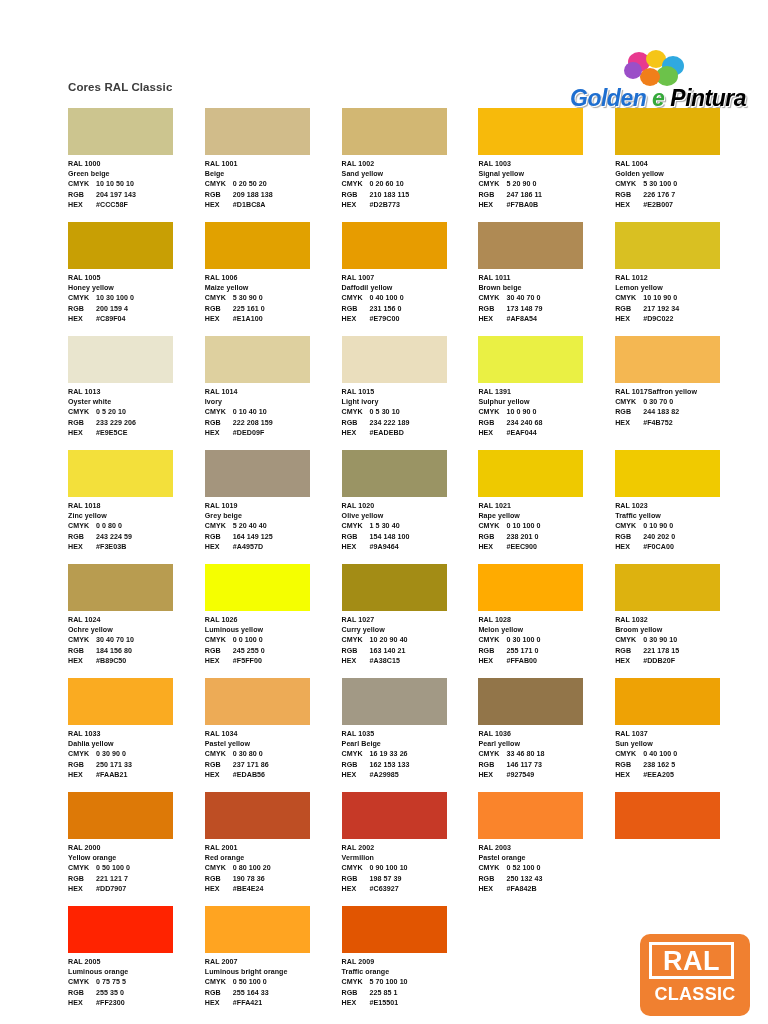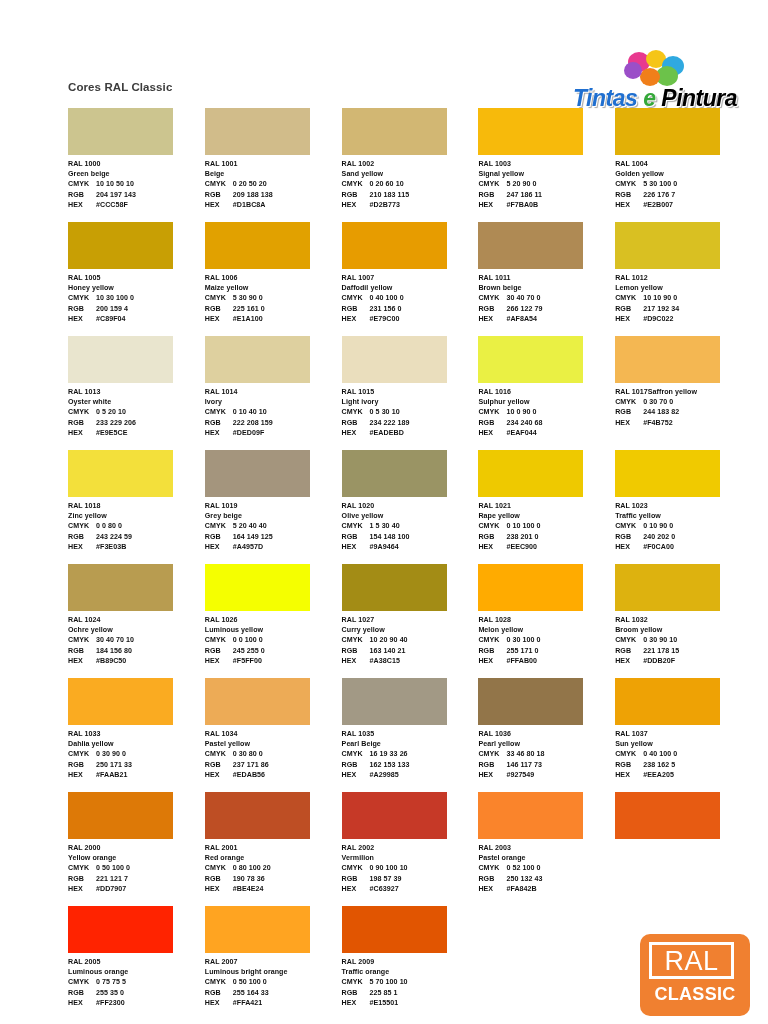--- a/index.html
+++ b/index.html
@@ -126,21 +126,21 @@
   }
   #ral-classic-box {
     position: absolute;
     left: 9px;
     top: 8px;
     width: 85px;
     height: 37px;
     border: 3px solid #ffffff;
     text-align: center;
     font-size: 27px;
-    font-weight: normal;
+    font-weight: bold;
     line-height: 33px;
     letter-spacing: 0.5px;
   }
   #ral-classic-word {
     position: absolute;
     left: 0;
     top: 50px;
     width: 110px;
     text-align: center;
     font-size: 18px;
@@ -159,21 +159,21 @@
     <div id="brand-logo">
       <div id="brand-bubbles">
           <div class="bubble" style="left: 6px; top: 2px; width: 22px; height: 20px; background: rgb(232, 57, 143);"></div>
           <div class="bubble" style="left: 24px; top: 0px; width: 20px; height: 18px; background: rgb(245, 197, 24);"></div>
           <div class="bubble" style="left: 40px; top: 6px; width: 22px; height: 20px; background: rgb(47, 169, 224);"></div>
           <div class="bubble" style="left: 34px; top: 16px; width: 22px; height: 20px; background: rgb(108, 194, 74);"></div>
           <div class="bubble" style="left: 18px; top: 18px; width: 20px; height: 18px; background: rgb(240, 127, 26);"></div>
           <div class="bubble" style="left: 2px; top: 12px; width: 18px; height: 17px; background: rgb(155, 79, 200);"></div>
         </div>
       <div id="brand-wordmark">
-        <span class="wm-blue">Tintas</span><span class="wm-green"> e </span><span class="wm-red">Pintura</span>
+        <span class="wm-blue">Golden</span><span class="wm-green"> e </span><span class="wm-red">Pintura</span>
       </div>
     </div>
   </div>
 
   <div id="swatch-grid">
       <div class="grid-row">
         <div class="swatch-cell">
           <div class="swatch-chip" style="background: rgb(204, 197, 143);"></div>
           <div class="swatch-info">
             <span class="info-line code">RAL 1000</span>
@@ -254,21 +254,21 @@
             <span class="info-line rgb"><span class="lbl">RGB</span><span class="vals">231 156 0</span></span>
             <span class="info-line hex"><span class="lbl">HEX</span><span class="vals">#E79C00</span></span>
           </div>
         </div>
         <div class="swatch-cell">
           <div class="swatch-chip" style="background: rgb(175, 138, 84);"></div>
           <div class="swatch-info">
             <span class="info-line code">RAL 1011</span>
             <span class="info-line name">Brown beige</span>
             <span class="info-line cmyk"><span class="lbl">CMYK</span><span class="vals">30  40  70  0</span></span>
-            <span class="info-line rgb"><span class="lbl">RGB</span><span class="vals">266 122 79</span></span>
+            <span class="info-line rgb"><span class="lbl">RGB</span><span class="vals">173 148 79</span></span>
             <span class="info-line hex"><span class="lbl">HEX</span><span class="vals">#AF8A54</span></span>
           </div>
         </div>
         <div class="swatch-cell">
           <div class="swatch-chip" style="background: rgb(217, 192, 34);"></div>
           <div class="swatch-info">
             <span class="info-line code">RAL 1012</span>
             <span class="info-line name">Lemon yellow</span>
             <span class="info-line cmyk"><span class="lbl">CMYK</span><span class="vals">10  10  90  0</span></span>
             <span class="info-line rgb"><span class="lbl">RGB</span><span class="vals">217 192 34</span></span>
@@ -303,21 +303,21 @@
             <span class="info-line code">RAL 1015</span>
             <span class="info-line name">Light ivory</span>
             <span class="info-line cmyk"><span class="lbl">CMYK</span><span class="vals">0    5    30  10</span></span>
             <span class="info-line rgb"><span class="lbl">RGB</span><span class="vals">234 222 189</span></span>
             <span class="info-line hex"><span class="lbl">HEX</span><span class="vals">#EADEBD</span></span>
           </div>
         </div>
         <div class="swatch-cell">
           <div class="swatch-chip" style="background: rgb(234, 240, 68);"></div>
           <div class="swatch-info">
-            <span class="info-line code">RAL 1016</span>
+            <span class="info-line code">RAL 1391</span>
             <span class="info-line name">Sulphur yellow</span>
             <span class="info-line cmyk"><span class="lbl">CMYK</span><span class="vals">10  0    90  0</span></span>
             <span class="info-line rgb"><span class="lbl">RGB</span><span class="vals">234 240 68</span></span>
             <span class="info-line hex"><span class="lbl">HEX</span><span class="vals">#EAF044</span></span>
           </div>
         </div>
         <div class="swatch-cell">
           <div class="swatch-chip" style="background: rgb(244, 183, 82);"></div>
           <div class="swatch-info">
             <span class="info-line code">RAL 1017Saffron yellow</span>

